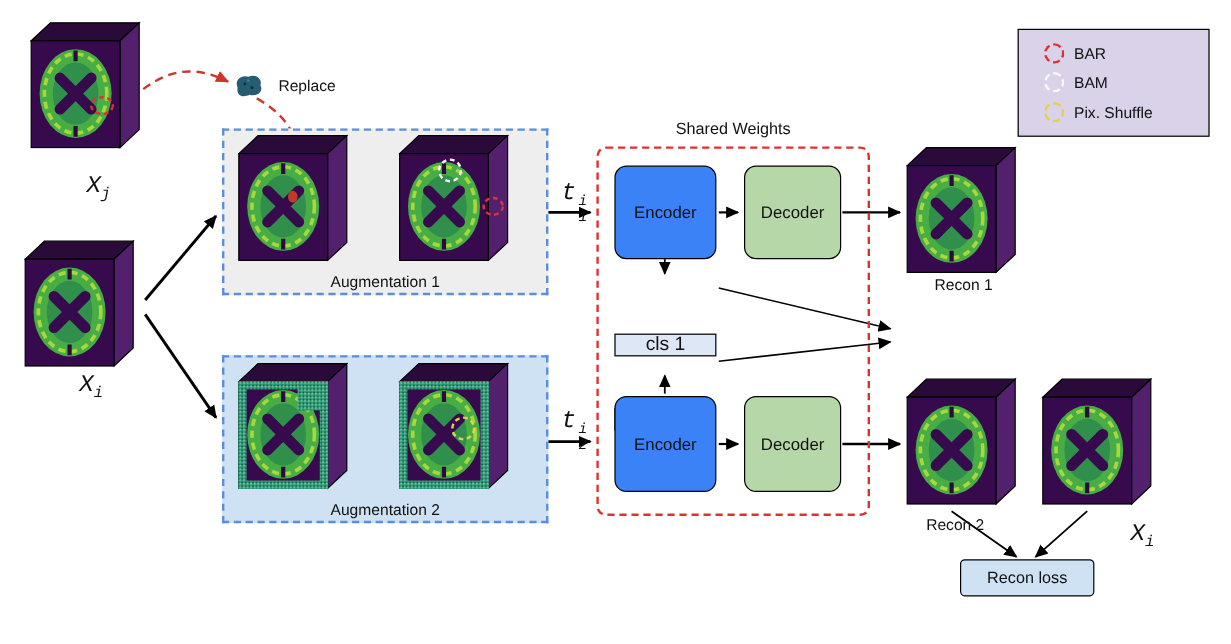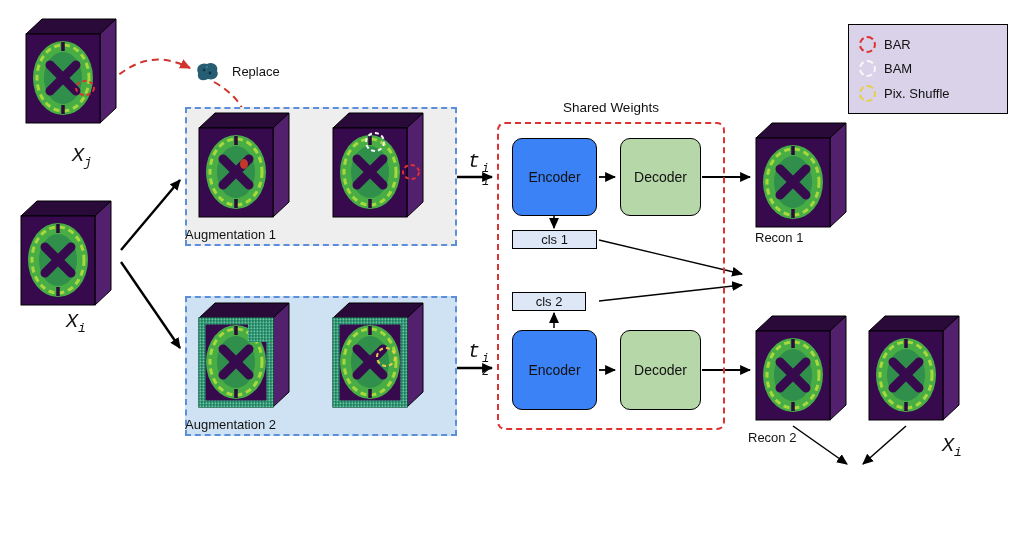--- a/index.html
+++ b/index.html
@@ -10,31 +10,31 @@
   .abs { position:absolute; }
   .wires { position:absolute; left:0; top:0; pointer-events:none; }
   .panel-aug { border:2px dashed #5b8fd9; box-sizing:border-box; }
   .aug1-bg { background:#eeeeee; }
   .aug2-bg { background:#cfe2f3; }
   .shared-panel { border:2px dashed #e03131; border-radius:8px; box-sizing:border-box; }
   .block { display:flex; align-items:center; justify-content:center;
            border:1.5px solid #000; box-sizing:border-box; font-size:14px; }
   .enc { background:#3b82f6; border-radius:10px; }
   .dec { background:#b6d7a8; border-radius:10px; }
-  .clsbox { background:#dde7f6; font-size:13px; border-width:1px; }
+  .clsbox { background:#dde7f6; font-size:16px; border-width:1px;margin-top:48px; }
   .lossbox { background:#cfe2f3; border-radius:4px; font-size:13.5px; border-width:1px; }
-  .caption { font-size:13px; text-align:left; }
+  .caption { font-size:13px; text-align:center; }
   .title { font-size:13.5px; text-align:center; }
   .math { font-family:Liberation Mono, monospace; font-style:italic; font-size:20px; }
   .math sub { font-size:13px; }
   .supsub { display:inline-flex; flex-direction:column; font-size:12px;
             line-height:1.05; vertical-align:-0.45em; margin-left:2px; font-style:italic; }
   .legend { background:#d9d2e9; border:1px solid #000; box-sizing:border-box;
             display:flex; flex-direction:column; justify-content:space-around;
-            padding:7px 10px; font-size:13px; }
+            padding:7px 21px; font-size:13px; }
   .legend-row { display:flex; align-items:center; gap:8px; }
   .legend-dot { width:13px; height:13px; border-radius:50%; border:2px dashed; flex:0 0 auto; }
   .dot-bar { border-color:#e03131; }
   .dot-bam { border-color:#f8f9fa; }
   .dot-pix { border-color:#e7cf4b; }
 </style>
 </head>
 <body>
 
 <div class="canvas">
@@ -170,20 +170,21 @@
   <svg class="abs" style="left:755px; top:315px" width="96" height="106" viewBox="0 0 96 106">
       <use href="#cube-brain"></use>
     </svg>
   <div class="abs caption" style="left:748px; top:430px; width:96px">Recon 2</div>
 
   <svg class="abs" style="left:868px; top:315px" width="96" height="106" viewBox="0 0 96 106">
       <use href="#cube-brain"></use>
     </svg>
   <div class="abs math" style="left:922px; top:434px; width:60px; text-align:center"><span>X</span><sub>i</sub></div>
 
+  <div class="abs block lossbox" style="left:800px; top:466px; width:112px; height:31px">Recon loss</div>
 
   <div class="abs legend" style="left:848px; top:24px; width:160px; height:90px">
     <div class="legend-row">
       <span class="legend-dot dot-bar"></span>
       <span>BAR</span>
     </div>
     <div class="legend-row">
       <span class="legend-dot dot-bam"></span>
       <span>BAM</span>
     </div>

